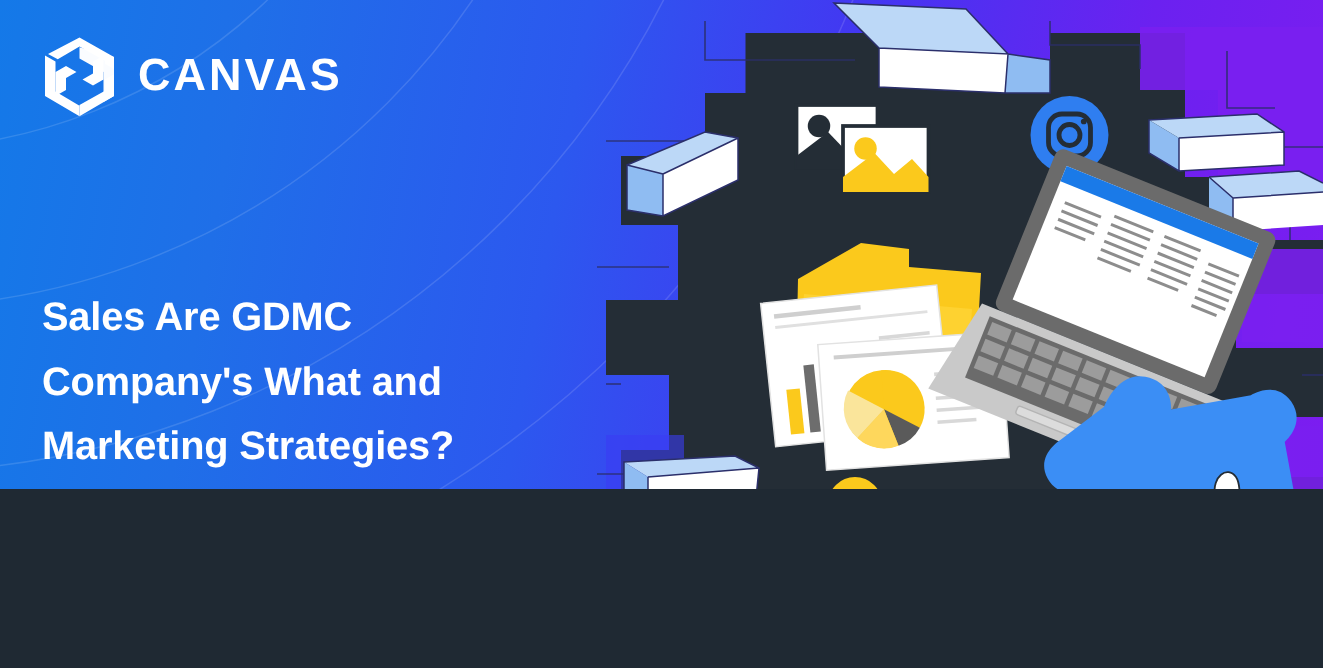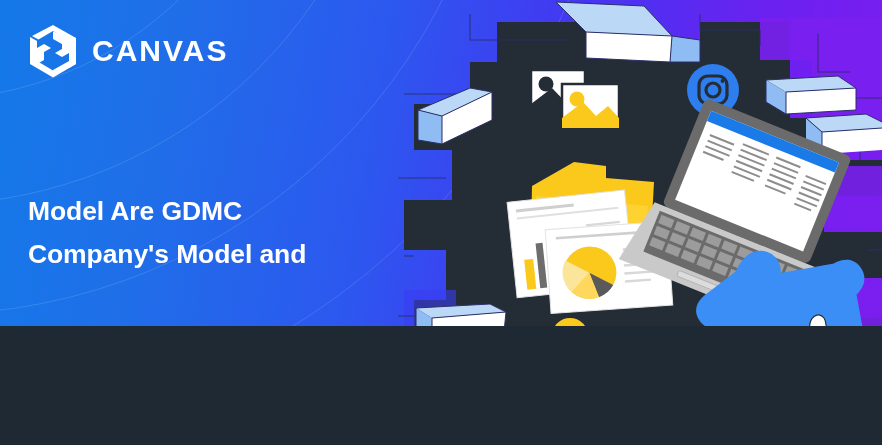--- a/index.html
+++ b/index.html
@@ -337,19 +337,20 @@
           <path d="M32,40 L46,48 L32,56 L32,72 L18,80 L18,48 Z"></path>
           <path d="M68,66 L54,58 L68,50 L68,34 L82,26 L82,58 Z"></path>
         </g>
       </svg>
       <div class="logo-text">
         <span class="logo-title">CANVAS</span>
       </div>
     </div>
 
     <h1 class="headline">
-      <span>Model Are GDMC</span><br>
-      <span>Company's Model and</span><br>
+      <span>Sales Are GDMC</span><br>
+      <span>Company's What and</span><br>
+      <span>Marketing Strategies?</span>
     </h1>
 
   </div>
 
 </div>
 
 </body></html>

